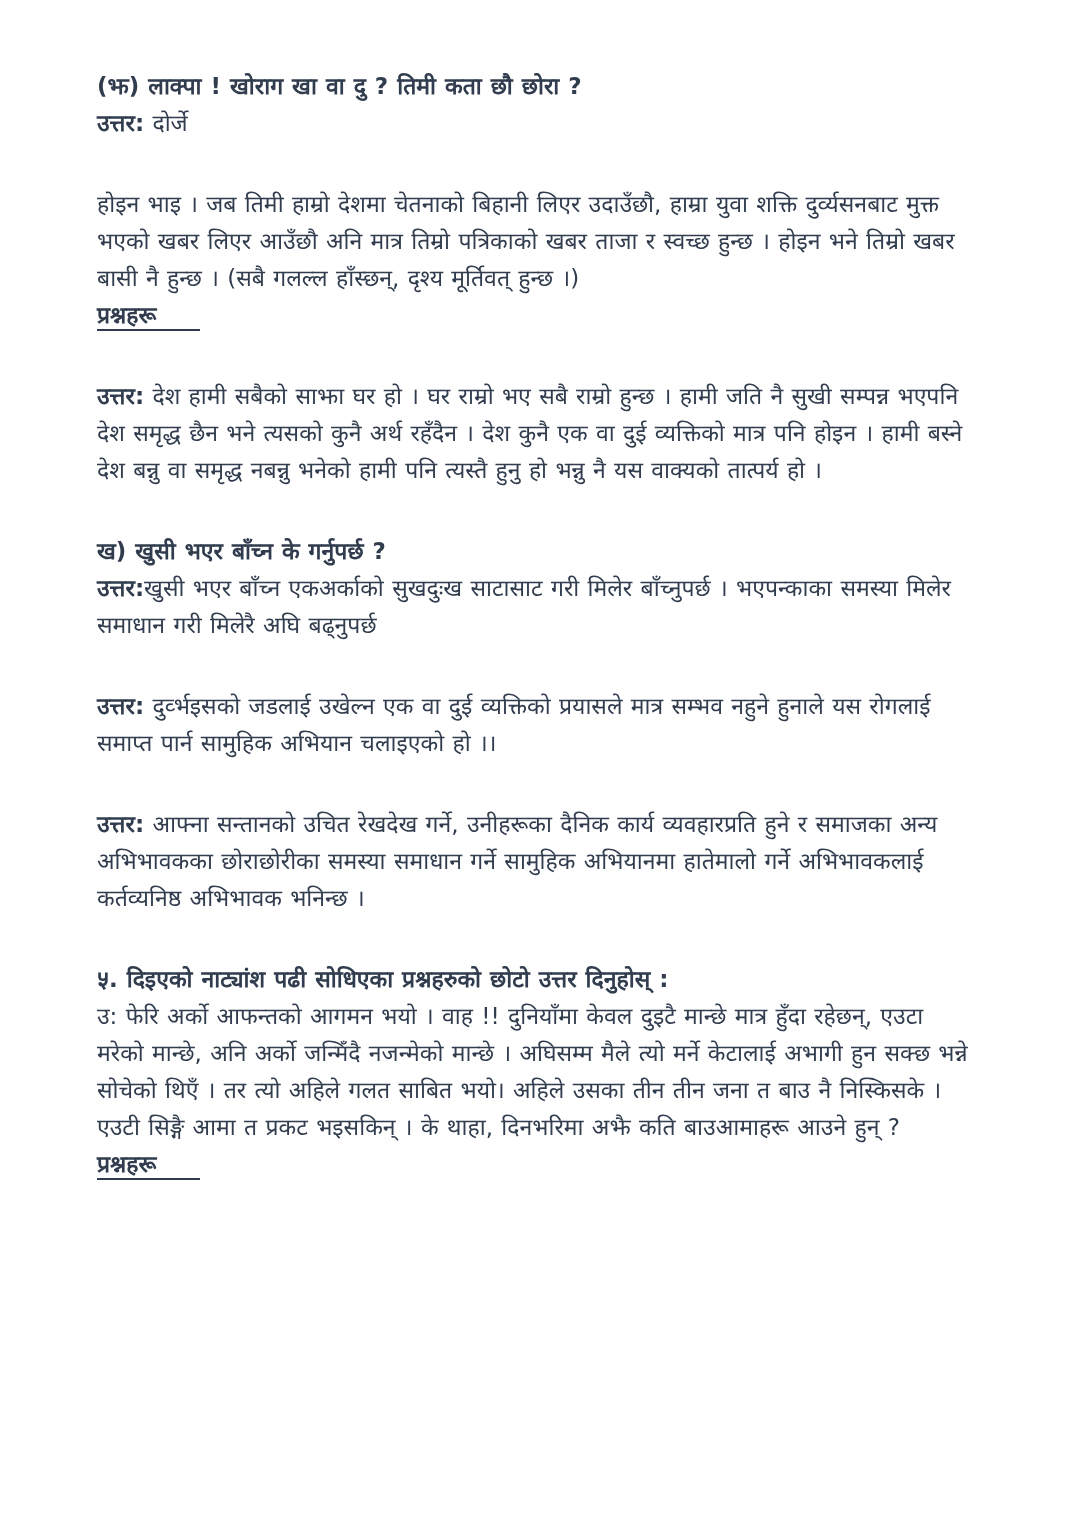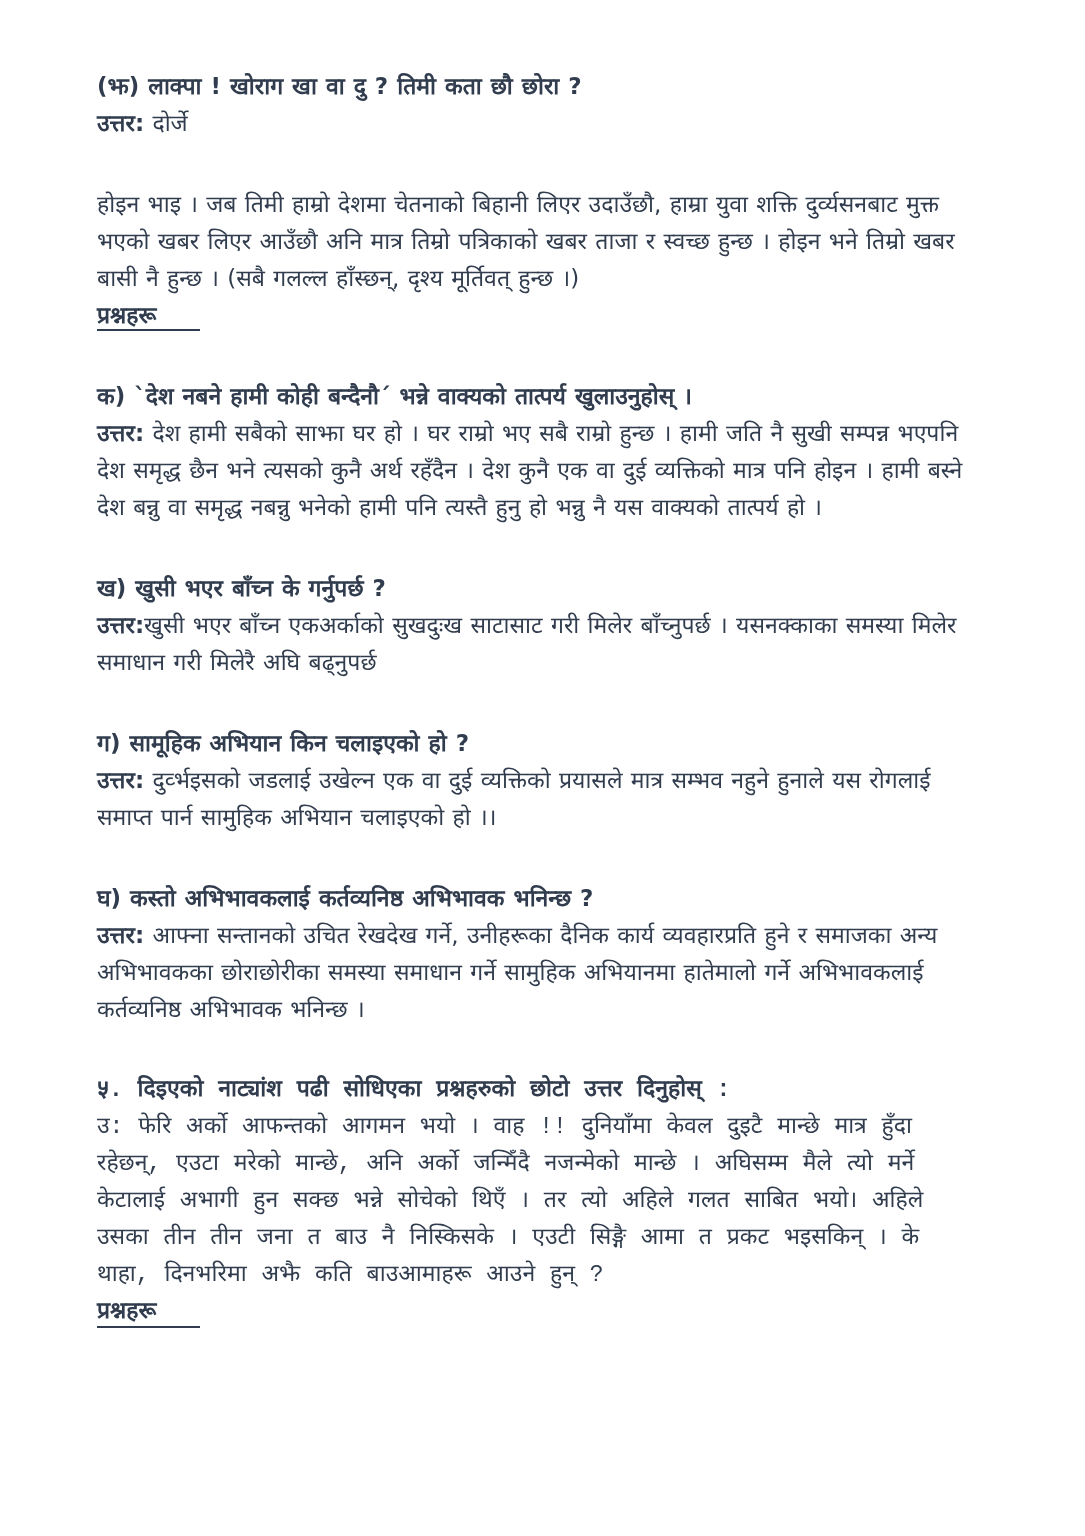--- a/index.html
+++ b/index.html
@@ -11,21 +11,21 @@
     font-family: "DejaVu Sans", "Liberation Sans", sans-serif;
   }
   .page {
     box-sizing: border-box;
     width: 1085px;
     height: 1536px;
     padding: 68px 108px 40px 97px;
     color: #313d4e;
   }
   .block { margin: 0 0 44px 0; }
-  .block:last-child { margin-bottom: 4px; font-family: Liberation Mono, monospace; }
+  .block:last-child { margin-bottom: 4px; }
   p {
     margin: 0;
     font-size: 23px;
     line-height: 37px;
     font-weight: 400;
     word-spacing: 1px;
   }
   p.heading { font-weight: 700; }
   span.b { font-weight: 700; }
   span.u {
@@ -40,33 +40,30 @@
 <div class="page" style="background: rgb(255, 255, 255); color: rgb(49, 61, 78);">
     <div class="block">
       <p class="heading"><span class="b">(झ) लाक्पा ! खोराग खा वा दु ? तिमी कता छौ छोरा ?</span></p>
       <p class="body"><span class="b">उत्तर:</span><span class=""> दोर्जे</span></p>
     </div>
     <div class="block">
       <p class="body"><span class="">होइन भाइ । जब तिमी हाम्रो देशमा चेतनाको बिहानी लिएर उदाउँछौ, हाम्रा युवा शक्ति दुर्व्यसनबाट मुक्त भएको खबर लिएर आउँछौ अनि मात्र तिम्रो पत्रिकाको खबर ताजा र स्वच्छ हुन्छ । होइन भने तिम्रो खबर बासी नै हुन्छ । (सबै गलल्ल हाँस्छन्, दृश्य मूर्तिवत् हुन्छ ।)</span></p>
       <p class="heading"><span class="b u">प्रश्नहरू</span></p>
     </div>
     <div class="block">
-      <p class="heading"><span class="b">क) `देश नबने हामी कोही बन्दैनौ´ भन्ने वाक्यको तात्पर्य खुलाउनुहोस् ।</span></p>
       <p class="body"><span class="b">उत्तर:</span><span class=""> देश हामी सबैको साझा घर हो । घर राम्रो भए सबै राम्रो हुन्छ । हामी जति नै सुखी सम्पन्न भएपनि देश समृद्ध छैन भने त्यसको कुनै अर्थ रहँदैन । देश कुनै एक वा दुई व्यक्तिको मात्र पनि होइन । हामी बस्ने देश बन्नु वा समृद्ध नबन्नु भनेको हामी पनि त्यस्तै हुनु हो भन्नु नै यस वाक्यको तात्पर्य हो ।</span></p>
     </div>
     <div class="block">
       <p class="heading"><span class="b">ख) खुसी भएर बाँच्न के गर्नुपर्छ ?</span></p>
-      <p class="body"><span class="b">उत्तर:</span><span class="">खुसी भएर बाँच्न एकअर्काको सुखदुःख साटासाट गरी मिलेर बाँच्नुपर्छ । यसनक्काका समस्या मिलेर समाधान गरी मिलेरै अघि बढ्नुपर्छ</span></p>
+      <p class="body"><span class="b">उत्तर:</span><span class="">खुसी भएर बाँच्न एकअर्काको सुखदुःख साटासाट गरी मिलेर बाँच्नुपर्छ । भएपन्काका समस्या मिलेर समाधान गरी मिलेरै अघि बढ्नुपर्छ</span></p>
     </div>
     <div class="block">
-      <p class="heading"><span class="b">ग) सामूहिक अभियान किन चलाइएको हो ?</span></p>
       <p class="body"><span class="b">उत्तर:</span><span class=""> दुर्व्भइसको जडलाई उखेल्न एक वा दुई व्यक्तिको प्रयासले मात्र सम्भव नहुने हुनाले यस रोगलाई समाप्त पार्न सामुहिक अभियान चलाइएको हो ।।</span></p>
     </div>
     <div class="block">
-      <p class="heading"><span class="b">घ) कस्तो अभिभावकलाई कर्तव्यनिष्ठ अभिभावक भनिन्छ ?</span></p>
       <p class="body"><span class="b">उत्तर:</span><span class=""> आफ्ना सन्तानको उचित रेखदेख गर्ने, उनीहरूका दैनिक कार्य व्यवहारप्रति हुने र समाजका अन्य अभिभावकका छोराछोरीका समस्या समाधान गर्ने सामुहिक अभियानमा हातेमालो गर्ने अभिभावकलाई कर्तव्यनिष्ठ अभिभावक भनिन्छ ।</span></p>
     </div>
     <div class="block">
       <p class="heading"><span class="b">५. दिइएको नाट्यांश पढी सोधिएका प्रश्नहरुको छोटो उत्तर दिनुहोस् :</span></p>
       <p class="body"><span class="">उ: फेरि अर्को आफन्तको आगमन भयो । वाह !! दुनियाँमा केवल दुइटै मान्छे मात्र हुँदा रहेछन्, एउटा मरेको मान्छे, अनि अर्को जन्मिँदै नजन्मेको मान्छे । अघिसम्म मैले त्यो मर्ने केटालाई अभागी हुन सक्छ भन्ने सोचेको थिएँ । तर त्यो अहिले गलत साबित भयो। अहिले उसका तीन तीन जना त बाउ नै निस्किसके । एउटी सिङ्गै आमा त प्रकट भइसकिन् । के थाहा, दिनभरिमा अझै कति बाउआमाहरू आउने हुन् ?</span></p>
       <p class="heading"><span class="b u">प्रश्नहरू</span></p>
     </div>
   </div>
 
 </body></html>

